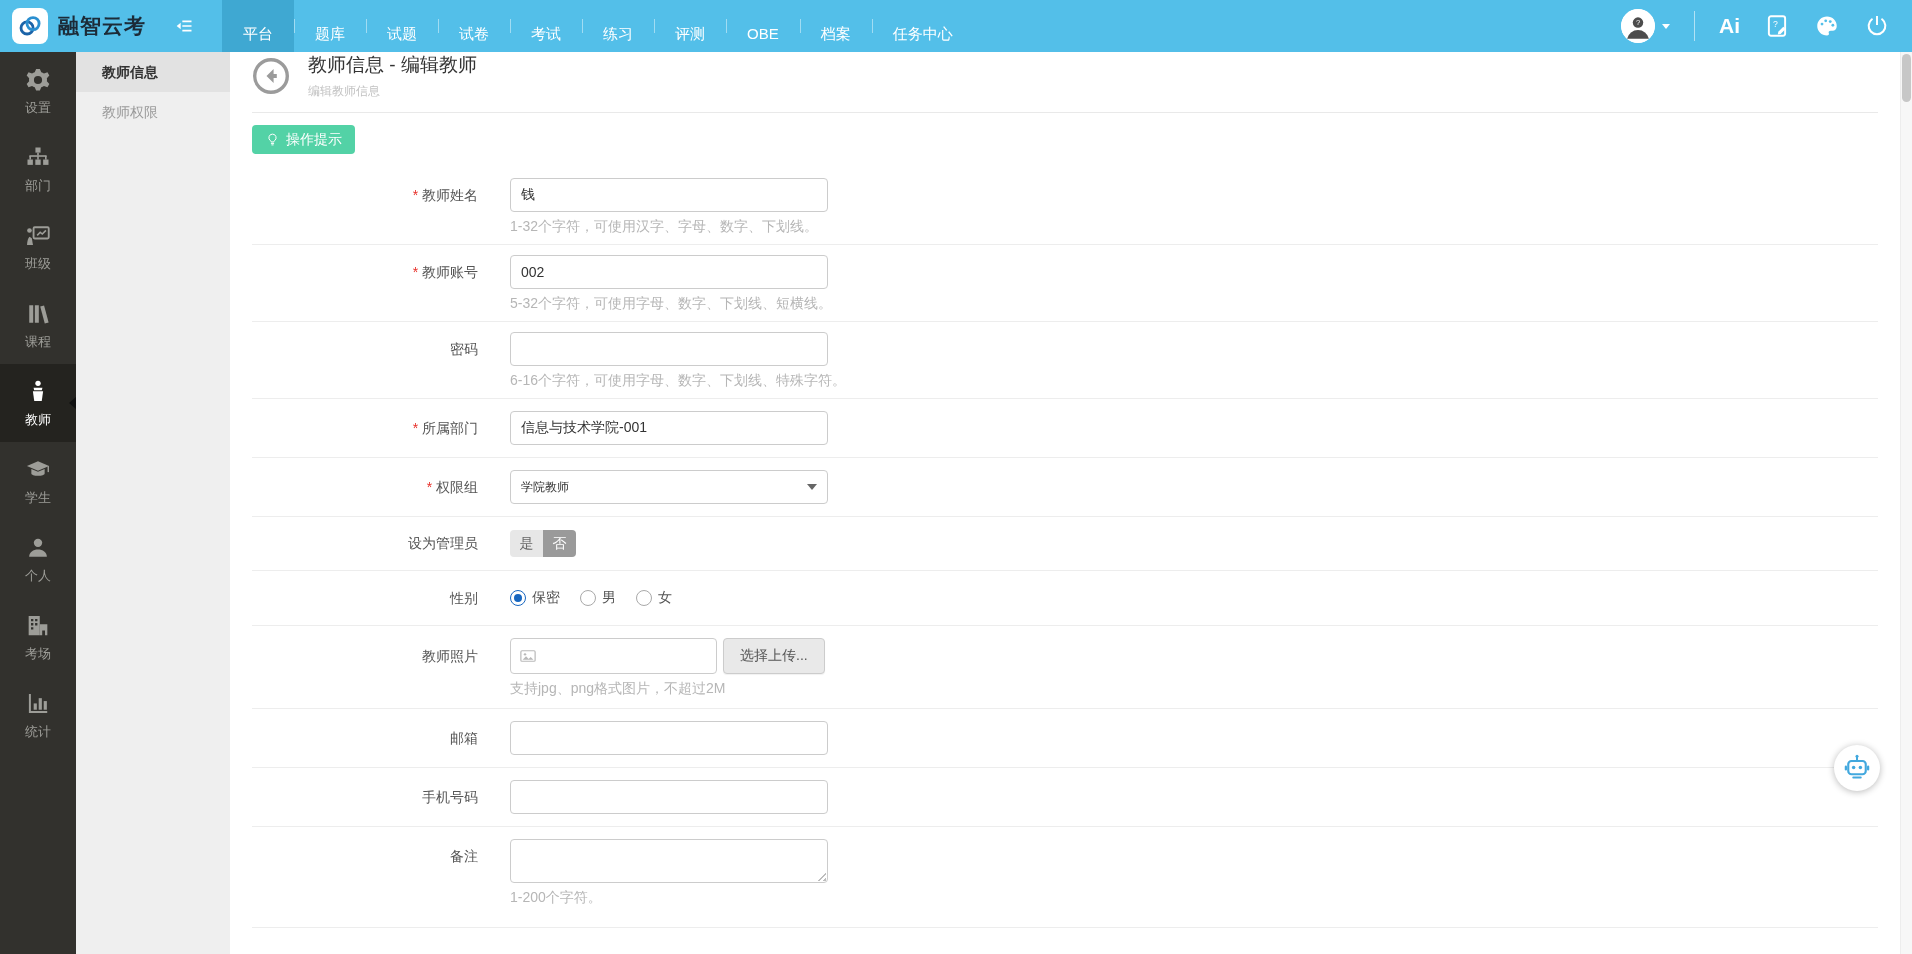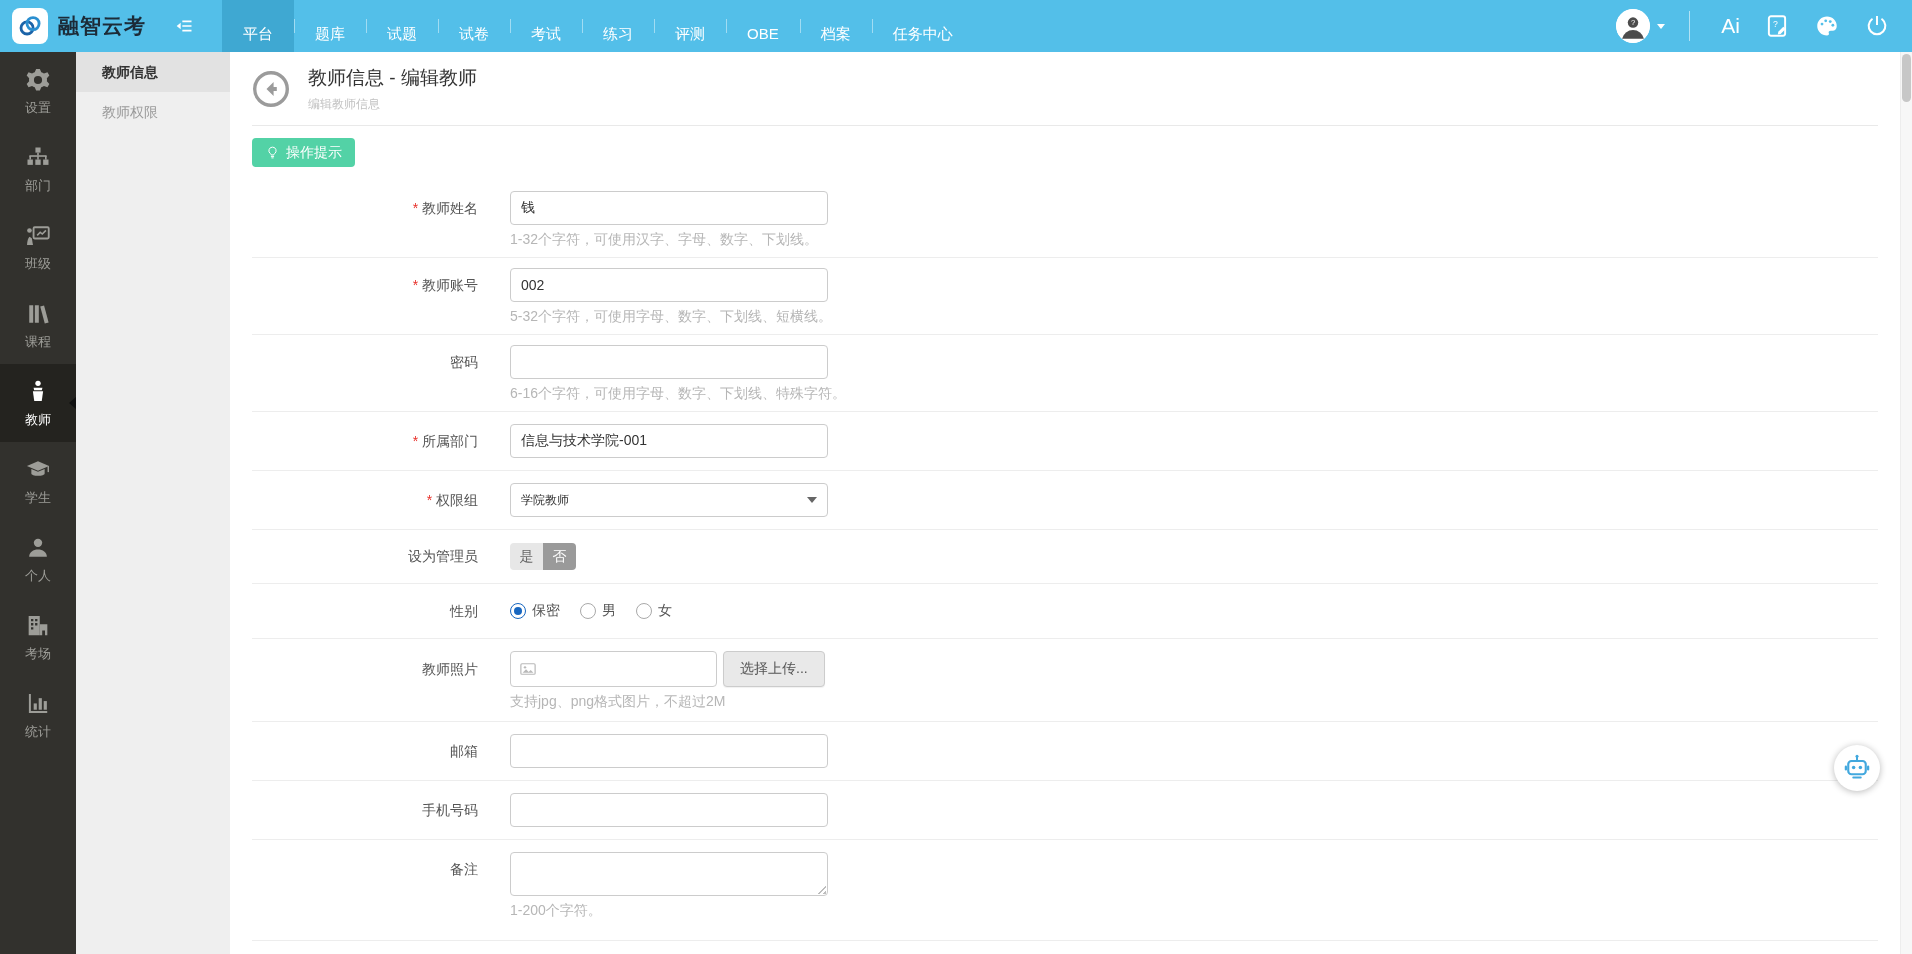--- a/index.html
+++ b/index.html
@@ -20,21 +20,21 @@
   .nav-item:not(:first-child)::before { content:""; position:absolute; left:0; top:19px;
     width:1px; height:14px; background:rgba(255,255,255,.45); }
   .nav-item.active { background:#3fa8d2; }
   .nav-right { margin-left:auto; display:flex; align-items:center; padding-right:22px; gap:24px; }
   .avatar-wrap { display:flex; align-items:center; gap:7px; cursor:pointer; }
   .avatar { width:34px; height:34px; border-radius:50%; background:#fff; overflow:hidden;
     display:flex; align-items:flex-end; justify-content:center; }
   .nav-caret { width:0; height:0; border-left:4.5px solid transparent;
     border-right:4.5px solid transparent; border-top:5.5px solid #fff; }
   .nav-divider { width:1px; height:30px; background:rgba(255,255,255,.55); }
-  .ai-label { color:#fff; font-size:21px; font-weight:normal; cursor:pointer;margin-left:7px; }
+  .ai-label { color:#fff; font-size:21px; font-weight:bold; cursor:pointer; }
   .nav-icon { width:26px; height:26px; cursor:pointer; display:flex; }
 
   
   .sidebar { position:absolute; left:0; top:52px; width:76px; height:902px;
     background:#32312d; z-index:20;text-align:right; }
   .side-item { height:78px; display:flex; flex-direction:column; align-items:center;
     justify-content:center; color:#9d9d98; cursor:pointer; position:relative; }
   .side-item .s-icon { width:28px; height:28px; }
   .side-item .s-label { font-size:13px; margin-top:5px; }
   .side-item.active { background:#24231f; color:#fff; }
@@ -46,21 +46,21 @@
   .submenu { position:absolute; left:76px; top:52px; width:154px; height:902px;
     background:#efefef; z-index:10; }
   .submenu-item { height:40px; line-height:40px; padding-left:26px; font-size:14px;
     color:#999; cursor:pointer; }
   .submenu-item.active { background:#e2e2e2; color:#333; font-weight:bold; }
 
   
   .main { position:absolute; left:230px; top:52px; width:1670px; height:902px;
     background:#fff; overflow:hidden; }
   .content { padding:0 22px; }
-  .page-header { display:flex; align-items:center; padding-top:13px; }
+  .page-header { display:flex; align-items:center; }
   .back-btn { width:38px; height:38px; flex:0 0 auto; cursor:pointer; }
   .ph-text { margin-left:18px; }
   .page-title { font-size:19px; color:#333; }
   .page-subtitle { font-size:12px; color:#c2c2c2; margin-top:5px; }
   .header-divider { border-bottom:1px solid #e9e9e9; margin-top:12px; }
 
   .tips-btn { margin-top:12px; height:29px; padding:0 13px; background:#53d2a6; color:#fff;
     border:none; border-radius:4px; font-size:14px; display:inline-flex; align-items:center;
     gap:6px; cursor:pointer; font-family:inherit; }
 

